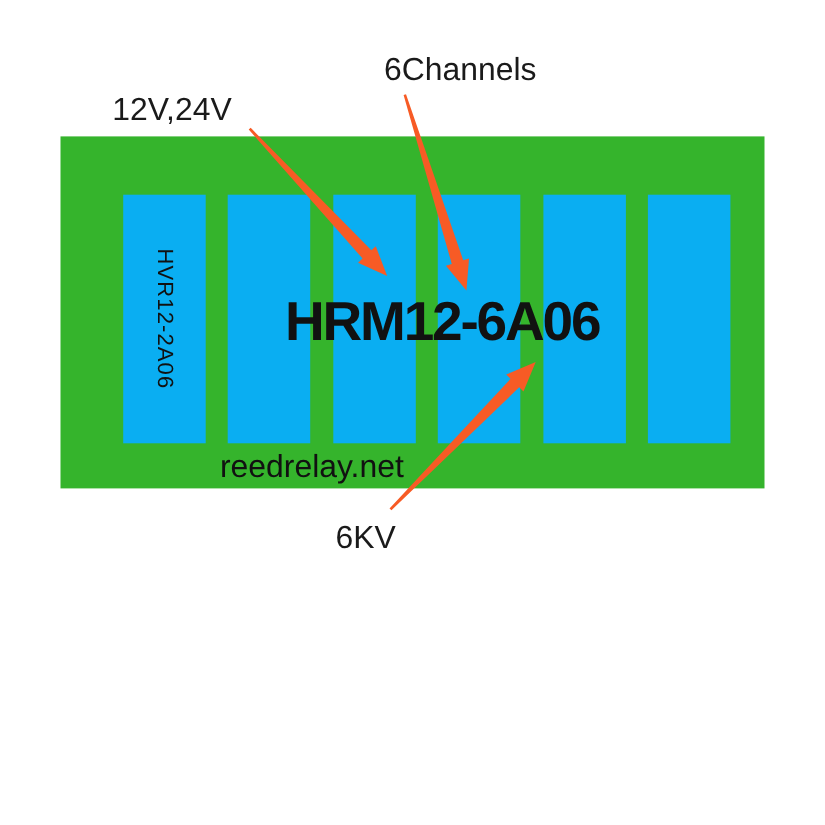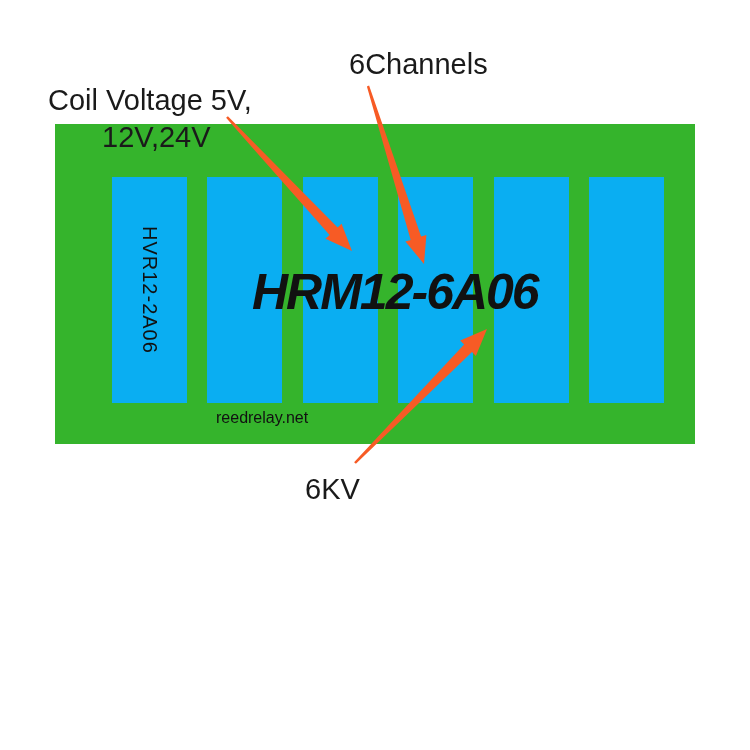--- a/index.html
+++ b/index.html
@@ -47,33 +47,32 @@
     color: #111111;
     white-space: nowrap;
   }
   .part-number {
     position: absolute;
     left: 252px;
     top: 262px;
     width: 300px;
     height: 60px;
     line-height: 60px;
-    text-align: left;
+    text-align: center;
     font-size: 50px;
     font-weight: bold;
     letter-spacing: -2px;
     color: #111111;
     white-space: nowrap;
-    font-style: italic;
   }
   .watermark {
     position: absolute;
-    left: 216px;
+    left: 200px;
     top: 409px;
-    font-size: 16px;
+    font-size: 29px;
     color: #111111;
     white-space: nowrap;
   }
   .annotation {
     position: absolute;
     font-size: 29px;
     color: #1a1a1a;
     white-space: nowrap;
     line-height: 37px;
   }
@@ -106,21 +105,20 @@
       <div class="channel" style="background: rgb(10, 174, 242);"></div>
       <div class="channel" style="background: rgb(10, 174, 242);"></div>
       <div class="channel" style="background: rgb(10, 174, 242);"></div>
     </div>
 
   <div class="part-number" style="color: rgb(17, 17, 17);">HRM12-6A06</div>
 
   <div class="watermark">reedrelay.net</div>
 
   <div class="annotation anno-coil">
-    <div class="line1">Coil Voltage 5V,</div>
     <div class="line2">12V,24V</div>
   </div>
 
   <div class="annotation anno-channels">6Channels</div>
 
   <div class="annotation anno-kv">6KV</div>
 
   <svg class="arrows-overlay" viewBox="0 0 750 750" xmlns="http://www.w3.org/2000/svg">
       <polygon points="226.1,117.8 329.6,235.0 325.5,238.8 352.0,251.0 341.6,223.8 337.6,227.5 227.9,116.2" fill="#f75b25"></polygon>
       <polygon points="366.9,86.4 410.7,239.9 405.4,241.5 424.0,264.0 426.4,234.9 421.1,236.6 369.1,85.6" fill="#f75b25"></polygon>

